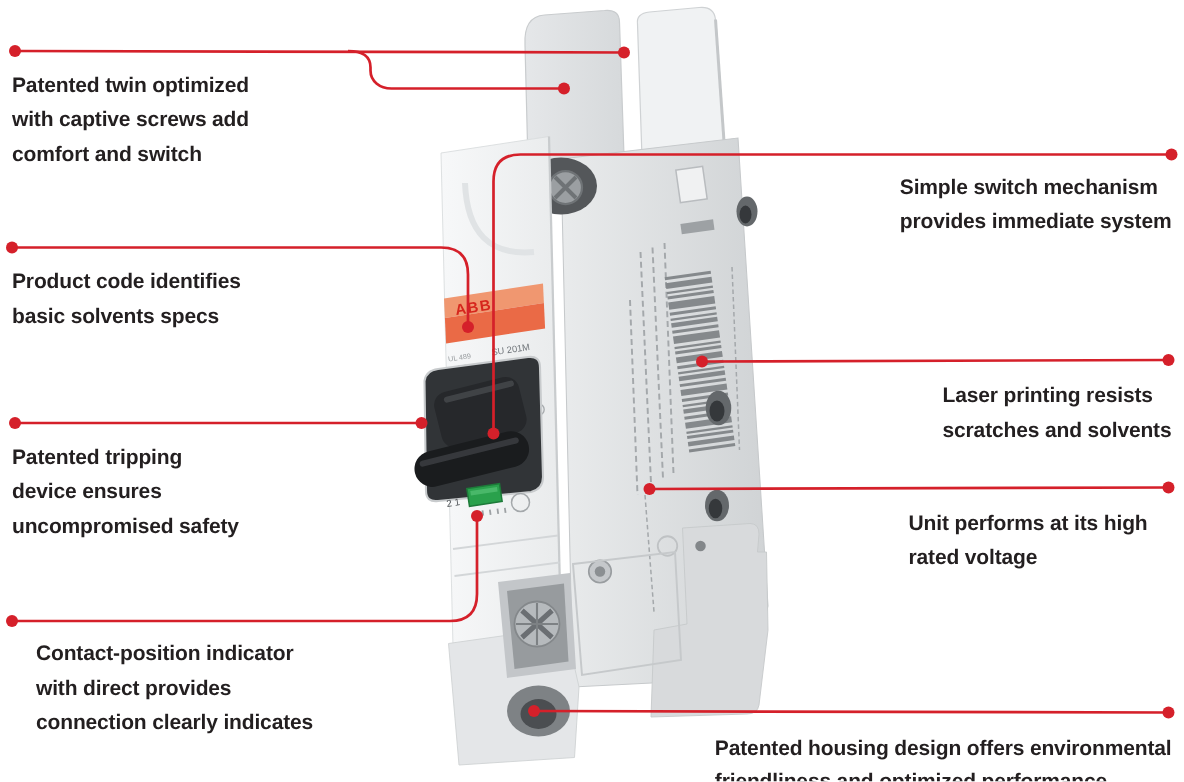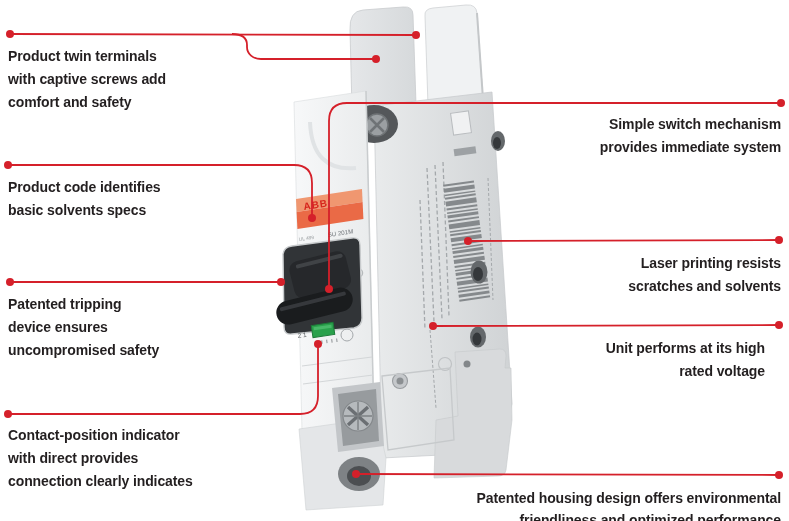--- a/index.html
+++ b/index.html
@@ -5,21 +5,21 @@
   html,body{margin:0;padding:0;background:#fff;}
   .canvas{
     position:relative;width:789px;height:521px;background:var(--bg,#fff);
     overflow:hidden;font-family:"Liberation Sans",sans-serif;
   }
   svg{position:absolute;left:0;top:0;}
   .ann{
     position:absolute;font-weight:700;font-size:14px;line-height:23px;
     color:var(--text-color,#231f20);letter-spacing:-0.1px;white-space:nowrap;
   }
-  .ann.right{text-align:right;}
+  .ann.right{text-align:left;}
 </style>
 </head>
 <body>
 
 <div class="canvas">
 
   <svg width="789" height="521" viewBox="0 0 789 521">
     <defs>
       <linearGradient id="gradFront" x1="0" y1="0" x2="1" y2="0">
         <stop offset="0" stop-color="#f7f8f9"></stop>
@@ -187,37 +187,37 @@
       <circle cx="779" cy="240" r="4"></circle>
         <circle cx="468" cy="241" r="4"></circle>
       <circle cx="779" cy="325" r="4"></circle>
         <circle cx="433" cy="326" r="4"></circle>
       <circle cx="779" cy="475" r="4"></circle>
         <circle cx="356" cy="474" r="4"></circle>
     </g>
   </svg>
 
   <div class="ann left" style="left:8px;top:45px">
-    <div>Product twin terminals</div>
+    <div>Patented twin optimized</div>
     <div>with captive screws add</div>
-    <div>comfort and safety</div>
+    <div>comfort and switch</div>
   </div>
 
   <div class="ann left" style="left:8px;top:176px">
     <div>Product code identifies</div>
     <div>basic solvents specs</div>
   </div>
 
   <div class="ann left" style="left:8px;top:293px">
     <div>Patented tripping</div>
     <div>device ensures</div>
     <div>uncompromised safety</div>
   </div>
 
-  <div class="ann left" style="left:8px;top:424px">
+  <div class="ann left" style="left:24px;top:424px">
     <div>Contact-position indicator</div>
     <div>with direct provides</div>
     <div>connection clearly indicates</div>
   </div>
 
   <div class="ann right" style="right:8px;top:113px">
     <div>Simple switch mechanism</div>
     <div>provides immediate system</div>
   </div>
 

